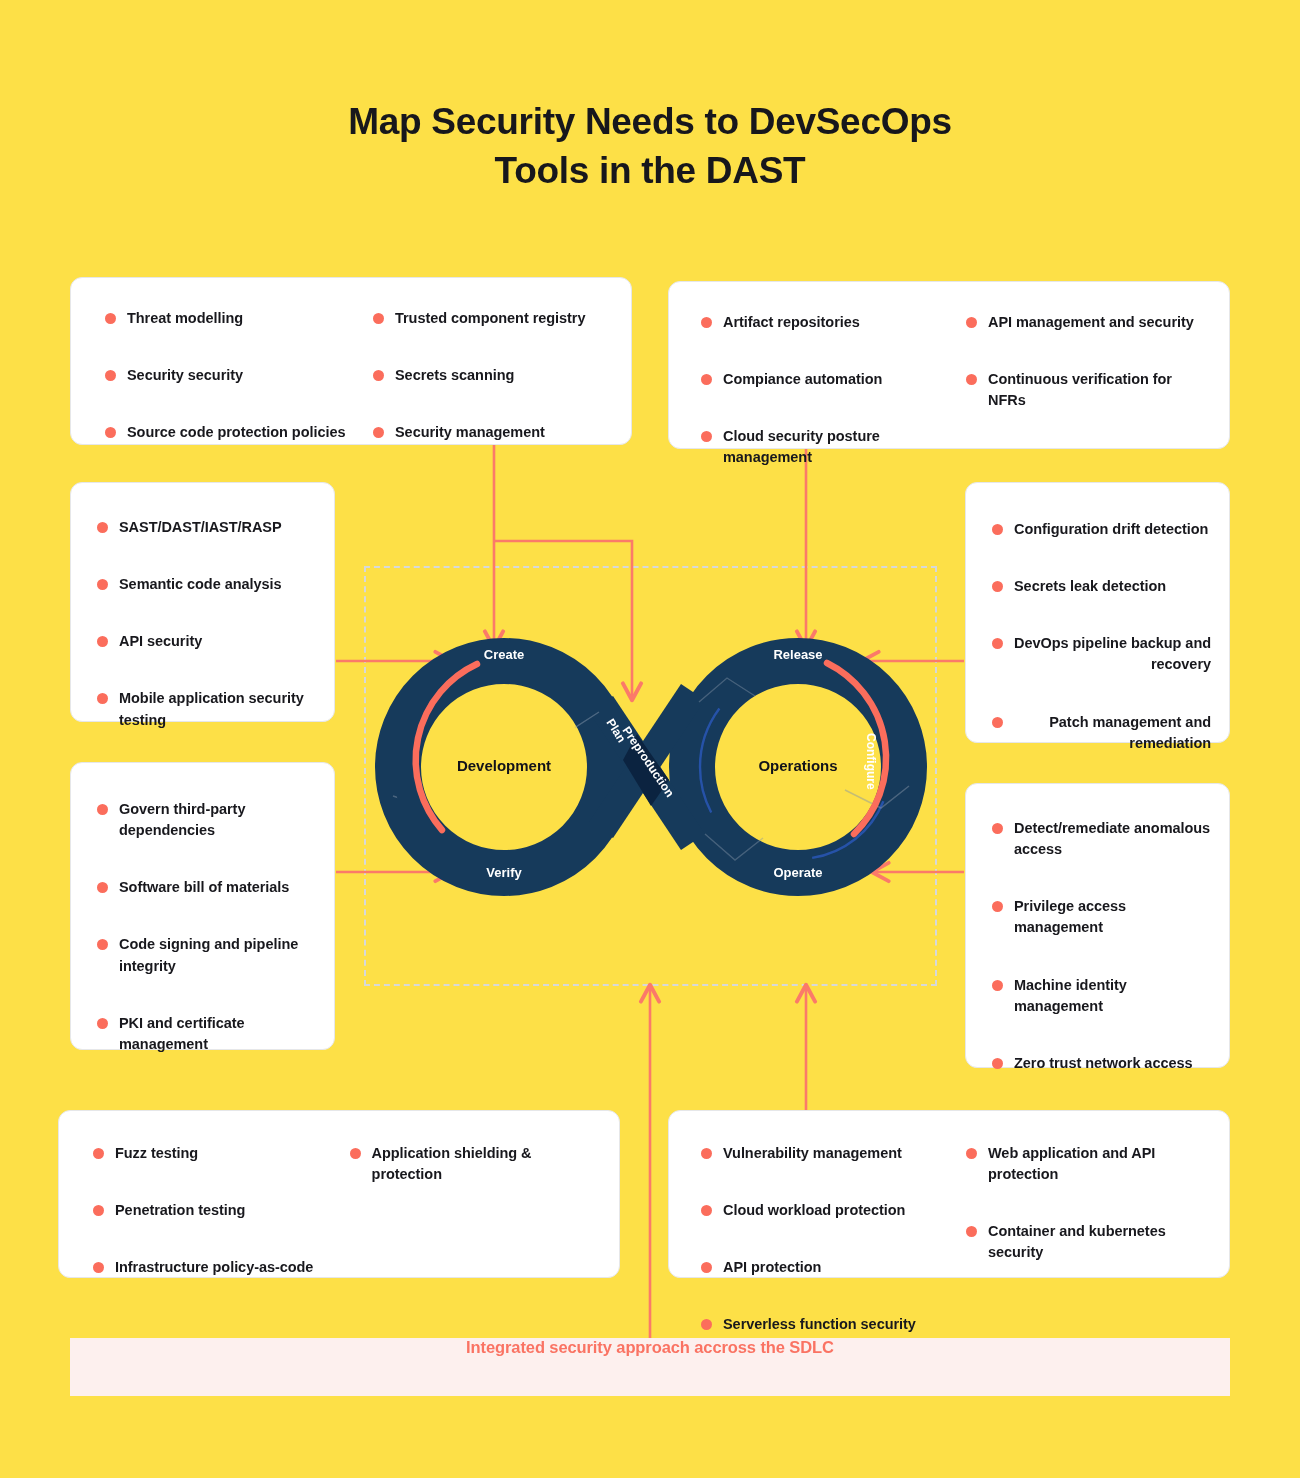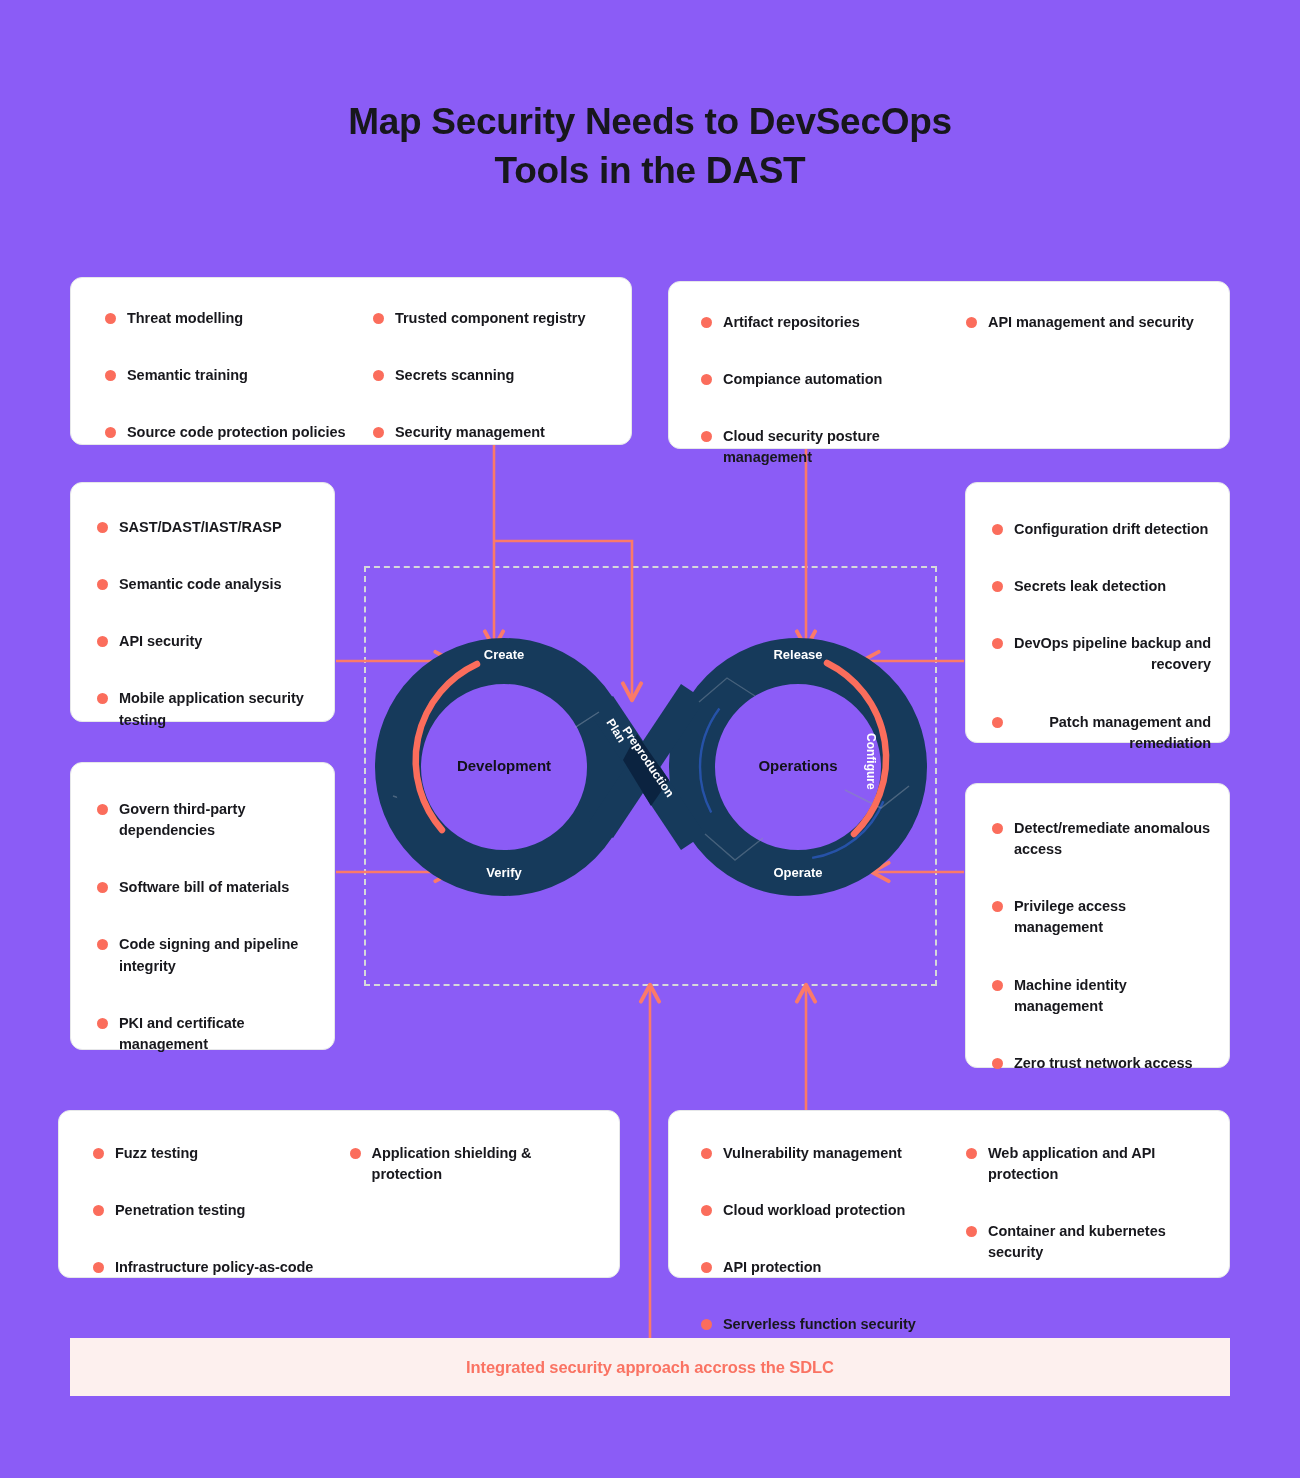--- a/index.html
+++ b/index.html
@@ -8,21 +8,21 @@
   }
   body {
     font-family: "Liberation Sans", sans-serif;
     -webkit-font-smoothing: antialiased;
   }
   #stage {
     position: relative;
     width: 1300px;
     height: 1478px;
     overflow: hidden;
-    background: #8b5cf6;
+    background: #fde047;
   }
 
   
   .title {
     position: absolute;
     left: 0; top: 98px;
     width: 1300px;
     text-align: center;
     font-size: 37px;
     font-weight: 700;
@@ -132,21 +132,20 @@
     z-index: 4;
   }
 
   
   .footer-banner {
     position: absolute;
     left: 70px; top: 1338px;
     width: 1160px; height: 58px;
     background: #fdf0ee;
     display: flex;
-    align-items: center;
     justify-content: center;
     z-index: 5;
   }
   .footer-text {
     font-size: 16.5px;
     font-weight: 700;
     color: #fa7363;
     letter-spacing: -0.1px;
   }
 </style>
@@ -258,21 +257,21 @@
 
   <div class="card" id="card-plan">
     <div class="card-cols">
       <div class="col">
         <div class="bullet-row">
           <span class="dot"></span>
           <span class="bullet-text">Threat modelling</span>
         </div>
         <div class="bullet-row">
           <span class="dot"></span>
-          <span class="bullet-text">Semantic training</span>
+          <span class="bullet-text">Security security</span>
         </div>
         <div class="bullet-row">
           <span class="dot"></span>
           <span class="bullet-text">Source code protection policies</span>
         </div>
       </div>
       <div class="col">
         <div class="bullet-row">
           <span class="dot"></span>
           <span class="bullet-text">Trusted component registry</span>
@@ -302,20 +301,24 @@
         </div>
         <div class="bullet-row">
           <span class="dot"></span>
           <span class="bullet-text">Cloud security posture management</span>
         </div>
       </div>
       <div class="col">
         <div class="bullet-row">
           <span class="dot"></span>
           <span class="bullet-text">API management and security</span>
+        </div>
+        <div class="bullet-row">
+          <span class="dot"></span>
+          <span class="bullet-text">Continuous verification for NFRs</span>
         </div>
       </div>
     </div>
   </div>
 
   <div class="card" id="card-create">
     <div class="card-cols">
       <div class="col">
         <div class="bullet-row">
           <span class="dot"></span>

